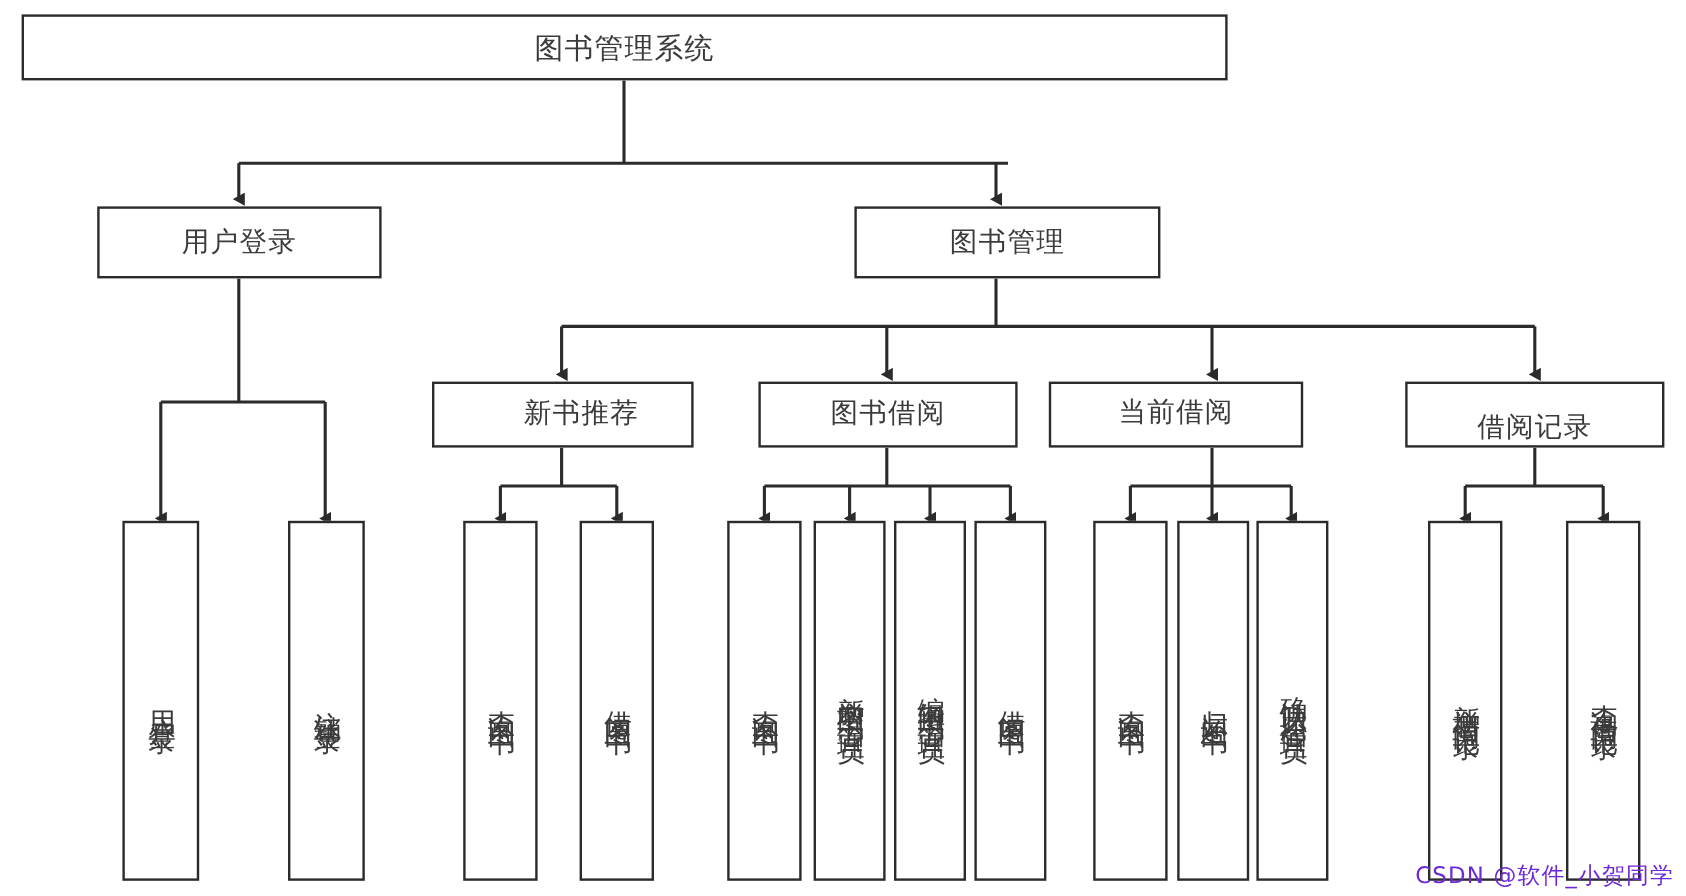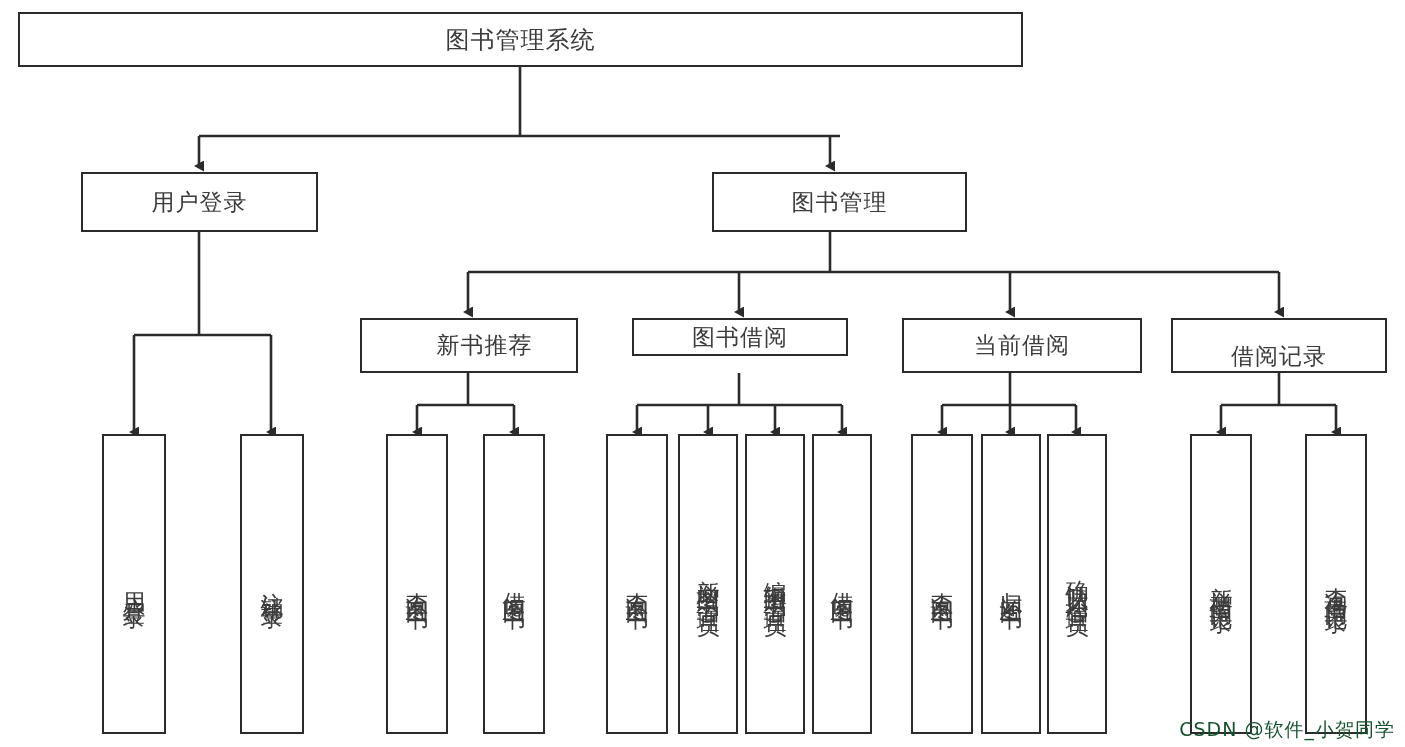--- a/index.html
+++ b/index.html
@@ -54,21 +54,21 @@
     max-height: 100%;
   }
   .node.root .node-label {
     font-size: 24px;
   }
   #watermark {
     position: absolute;
     right: 10px;
     bottom: 4px;
     font-size: 19px;
-    color: #14532d;
+    color: #6d28d9;
     letter-spacing: 1px;
     user-select: none;
     white-space: nowrap;
   }
 </style>
 </head>
 <body>
 
 <div id="diagram-root">
 
@@ -129,24 +129,24 @@
   <div class="node" style="left:81px; top:172px; width:237px; height:60px;">
     <span class="node-label">用户登录</span>
   </div>
   <div class="node" style="left:712px; top:172px; width:255px; height:60px;">
     <span class="node-label">图书管理</span>
   </div>
 
   <div class="node" style="left:360px; top:318px; width:218px; height:55px;padding-left:31px;">
     <span class="node-label">新书推荐</span>
   </div>
-  <div class="node" style="left:632px; top:318px; width:216px; height:38px;">
+  <div class="node" style="left:632px; top:318px; width:216px; height:55px;">
     <span class="node-label">图书借阅</span>
   </div>
-  <div class="node" style="left:902px; top:318px; width:240px; height:55px;">
+  <div class="node" style="left:874px; top:318px; width:212px; height:55px;font-family:Liberation Mono, monospace;">
     <span class="node-label">当前借阅</span>
   </div>
   <div class="node" style="left:1171px; top:318px; width:216px; height:55px;align-items:flex-end;">
     <span class="node-label">借阅记录</span>
   </div>
 
   <div class="node vertical" style="left:102px; top:434px; width:64px; height:300px;">
     <span class="node-label">用户登录</span>
   </div>
   <div class="node vertical" style="left:240px; top:434px; width:64px; height:300px;">

